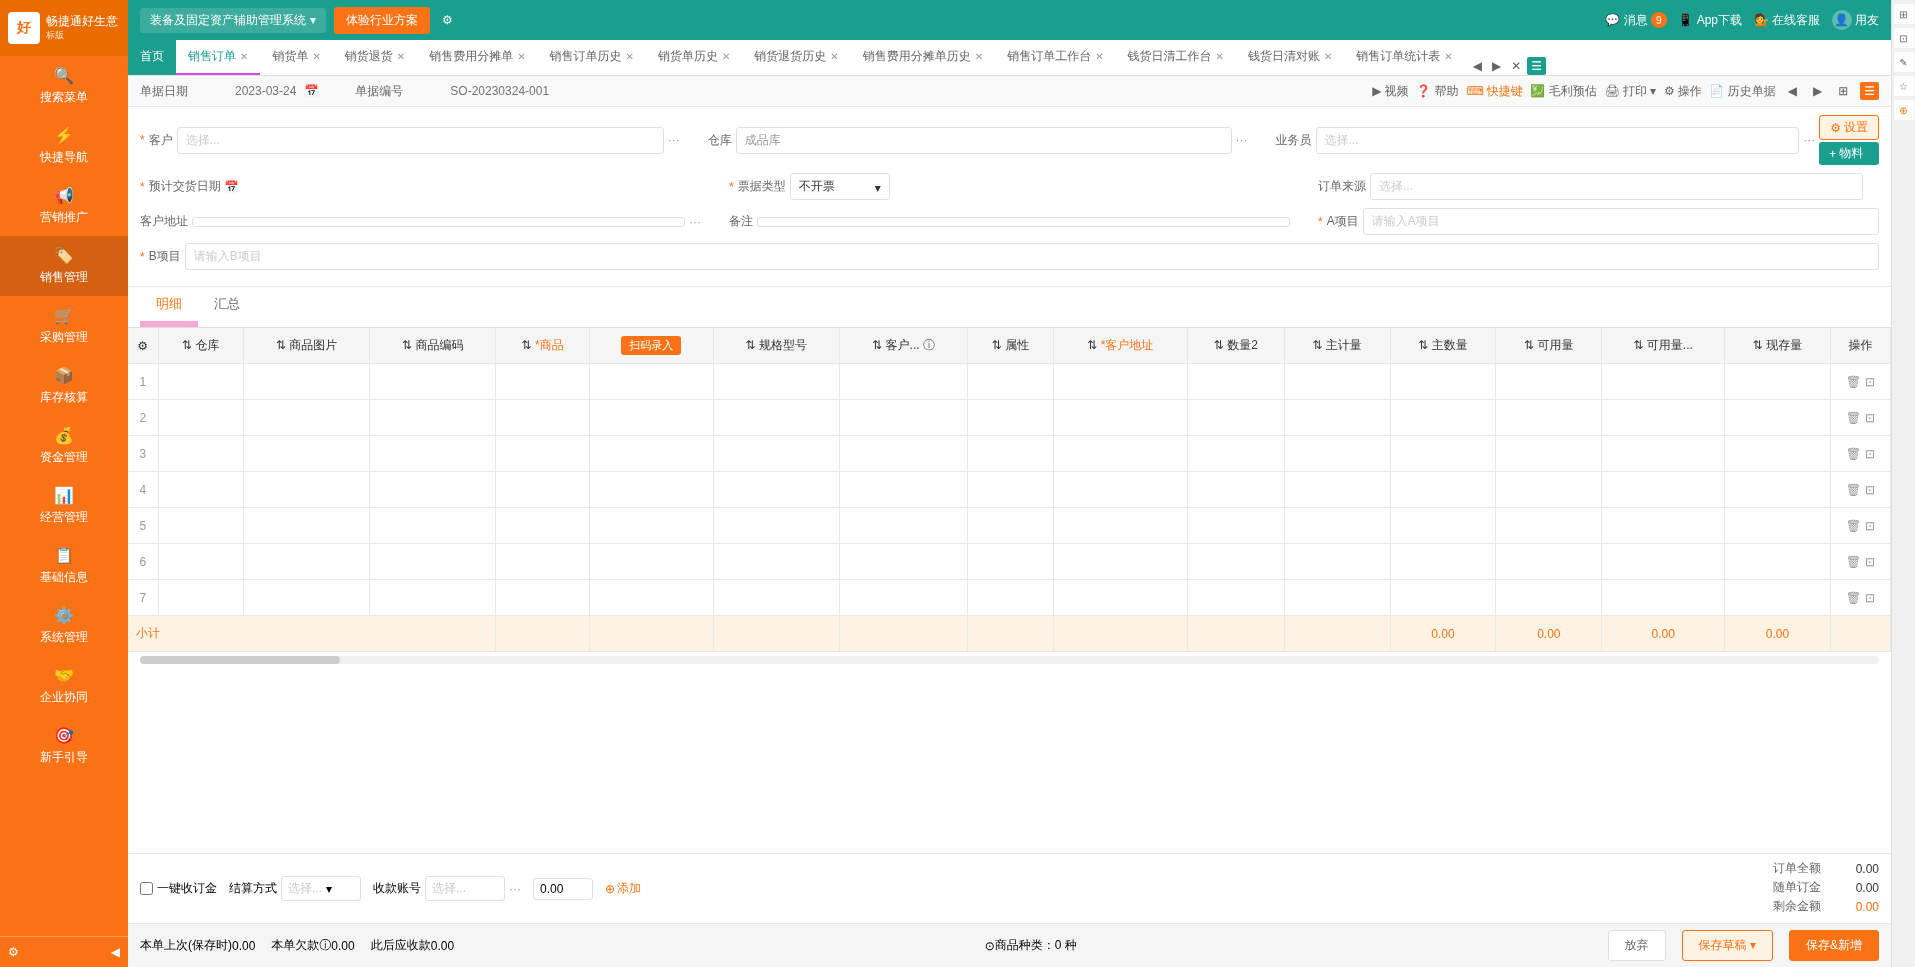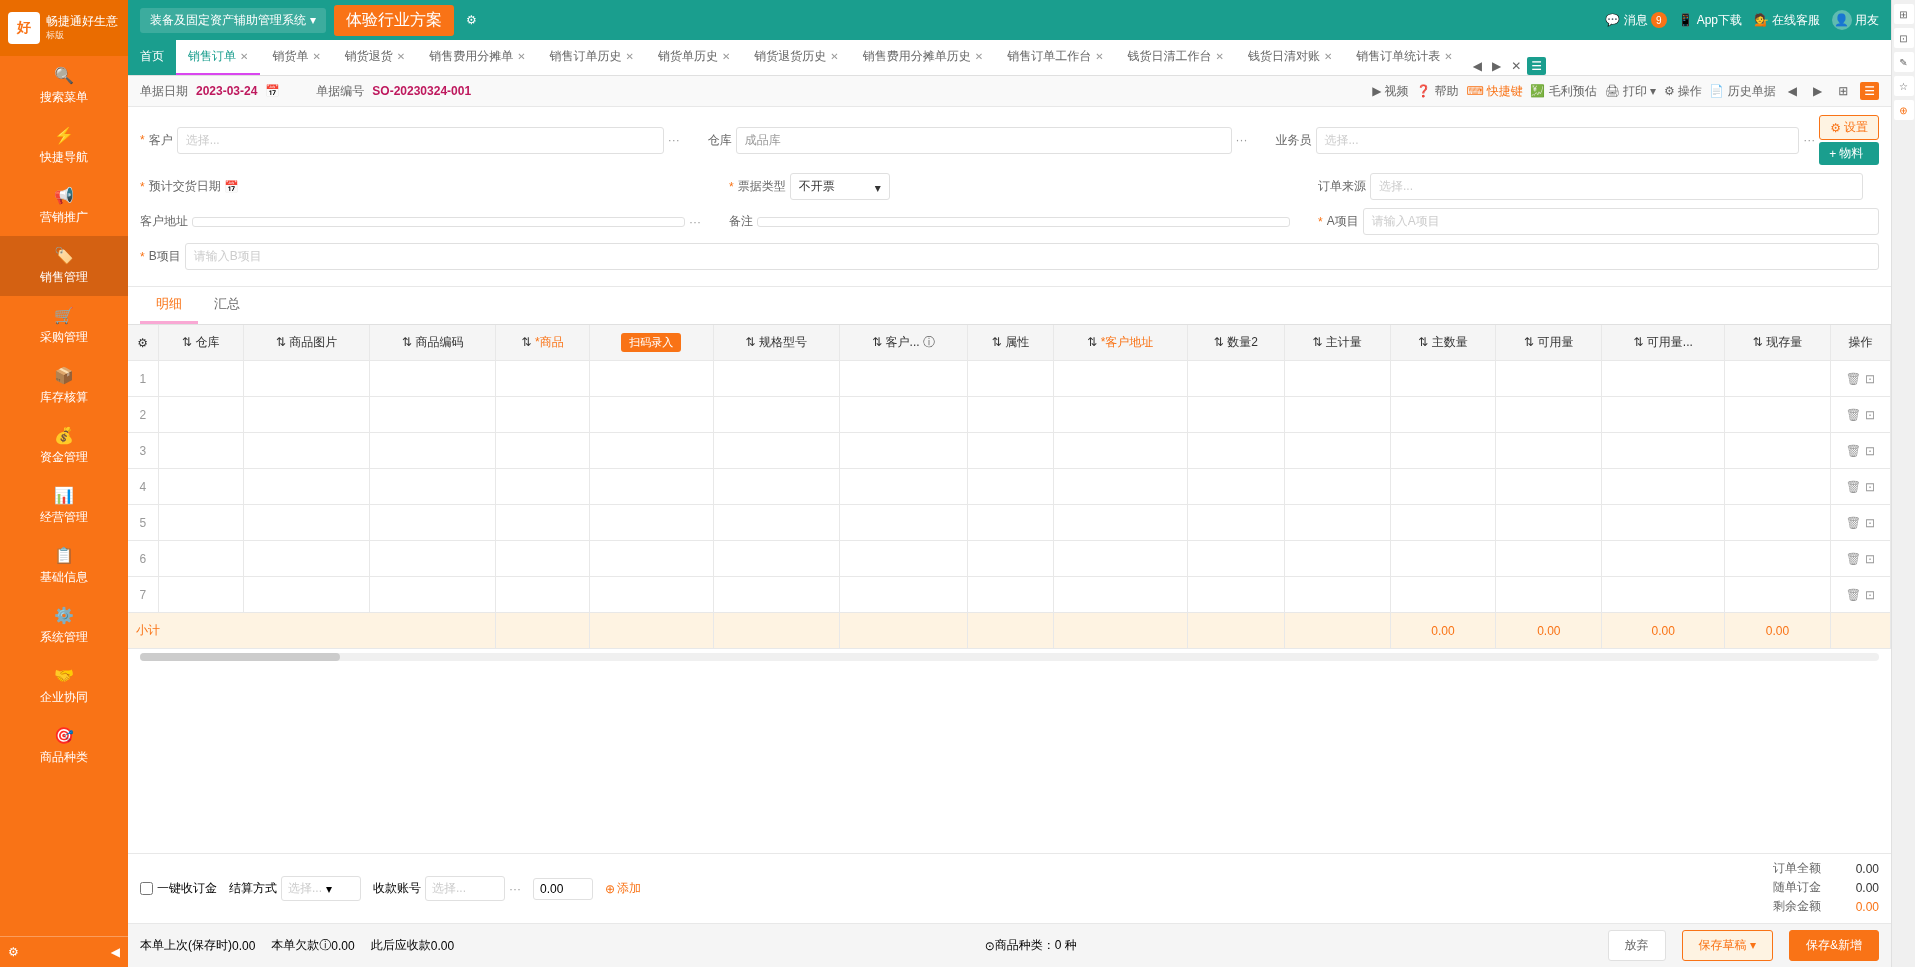--- a/index.html
+++ b/index.html
@@ -14,58 +14,58 @@
     .sidebar-item.active { background: rgba(0,0,0,0.15); }
     .sidebar-item-icon { font-size: 16px; }
     .sidebar-footer { margin-top: auto; display: flex; align-items: center; justify-content: space-between; padding: 8px; border-top: 1px solid rgba(255,255,255,0.3); }
     
     
     .main { flex: 1; display: flex; flex-direction: column; overflow: hidden; }
     
     
     .topbar { height: 40px; background: #1a9e8e; display: flex; align-items: center; padding: 0 12px; gap: 8px; }
     .topbar-title { color: white; font-size: 13px; background: rgba(255,255,255,0.15); padding: 4px 10px; border-radius: 3px; display: flex; align-items: center; gap: 4px; }
-    .topbar-btn-primary { background: #f97316; color: white; border: none; padding: 5px 12px; border-radius: 3px; cursor: pointer; font-size: 16px; }
+    .topbar-btn-primary { background: #f97316; color: white; border: none; padding: 5px 12px; border-radius: 3px; cursor: pointer; font-size: 12px; }
     .topbar-right { margin-left: auto; display: flex; align-items: center; gap: 12px; color: white; font-size: 12px; }
     .topbar-badge { background: #f97316; color: white; border-radius: 50%; width: 16px; height: 16px; display: inline-flex; align-items: center; justify-content: center; font-size: 10px; }
     
     
     .tabbar { height: 36px; background: white; border-bottom: 1px solid #e0e0e0; display: flex; align-items: flex-end; overflow-x: auto; flex-shrink: 0; }
     .tabbar::-webkit-scrollbar { display: none; }
     .tab { padding: 8px 12px; cursor: pointer; color: #666; border-bottom: 2px solid transparent; white-space: nowrap; font-size: 12px; display: flex; align-items: center; gap: 4px; }
     .tab.active { color: #1a9e8e; border-bottom: 2px solid #d946ef; }
     .tab-close { color: #999; font-size: 10px; }
     .tab-home { background: #1a9e8e; color: white; padding: 8px 12px; }
     
     
     .content { flex: 1; overflow: hidden; display: flex; flex-direction: column; background: white; }
     
     
     .form-header { padding: 6px 12px; background: #f9f9f9; border-bottom: 1px solid #e8e8e8; display: flex; align-items: center; gap: 16px; }
     .form-header-left { display: flex; align-items: center; gap: 8px; }
     .form-header-right { margin-left: auto; display: flex; align-items: center; gap: 8px; }
     .form-label { color: #666; }
-    .form-value { color: #be185d; font-weight: 700; }
+    .form-value { color: #737373; font-weight: 400; margin-left: 39px; }
     .icon-btn { color: #666; cursor: pointer; display: flex; align-items: center; gap: 3px; }
     .icon-btn.orange { color: #f97316; }
     
     
     .form-fields { padding: 8px 12px; background: white; border-bottom: 1px solid #e8e8e8; }
     .form-row { display: flex; align-items: center; gap: 4px; margin-bottom: 8px; }
     .field-group { display: flex; align-items: center; flex: 1; gap: 4px; }
     .field-label { color: #666; white-space: nowrap; min-width: fit-content; }
     .required { color: #f97316; }
     .field-input { border: 1px solid #e0e0e0; border-radius: 3px; padding: 4px 8px; color: #999; flex: 1; min-width: 80px; background: white; cursor: pointer; }
     .field-select { border: 1px solid #e0e0e0; border-radius: 3px; padding: 4px 8px; color: #333; background: white; display: flex; align-items: center; justify-content: space-between; cursor: pointer; min-width: 100px; }
     .field-dots { color: #999; cursor: pointer; }
     
     
     .detail-tabs { display: flex; padding: 0 12px; border-bottom: 1px solid #e0e0e0; background: white; }
     .detail-tab { padding: 8px 16px; cursor: pointer; color: #666; border-bottom: 2px solid transparent; font-size: 13px; }
-    .detail-tab.active { color: #f97316; border-bottom: 3px solid #f9a8d4; text-align: right; }
+    .detail-tab.active { color: #f97316; border-bottom: 6px solid #f9a8d4; text-align: right; }
     
     
     .table-wrapper { flex: 1; overflow: auto; }
     table { width: 100%; border-collapse: collapse; font-size: 12px; }
     th { background: #f5f5f5; padding: 8px 6px; text-align: center; border-right: 1px solid #e8e8e8; border-bottom: 1px solid #e8e8e8; white-space: nowrap; color: #333; font-weight: normal; position: sticky; top: 0; z-index: 2; }
     td { padding: 6px; border-right: 1px solid #e8e8e8; border-bottom: 1px solid #e8e8e8; text-align: center; height: 36px; }
     .row-num { color: #999; width: 30px; }
     .scan-btn { background: #f97316; color: white; padding: 2px 8px; border-radius: 3px; font-size: 11px; cursor: pointer; border: none; }
     .subtotal-row td { background: #fef3e2; color: #f97316; font-weight: 500; }
     .subtotal-label { color: #f97316; text-align: left; padding-left: 8px; }
@@ -149,21 +149,21 @@
   <div class="sidebar-item">
     <span class="sidebar-item-icon">⚙️</span>
     <span>系统管理</span>
   </div>
   <div class="sidebar-item">
     <span class="sidebar-item-icon">🤝</span>
     <span>企业协同</span>
   </div>
   <div class="sidebar-item">
     <span class="sidebar-item-icon">🎯</span>
-    <span>商品种类</span>
+    <span>新手引导</span>
   </div>
   <div class="sidebar-footer">
     <span style="cursor:pointer;">⚙</span>
     <span style="cursor:pointer;">◀</span>
   </div>
 </div>
 
 <div class="main">
 
   <div class="topbar">

